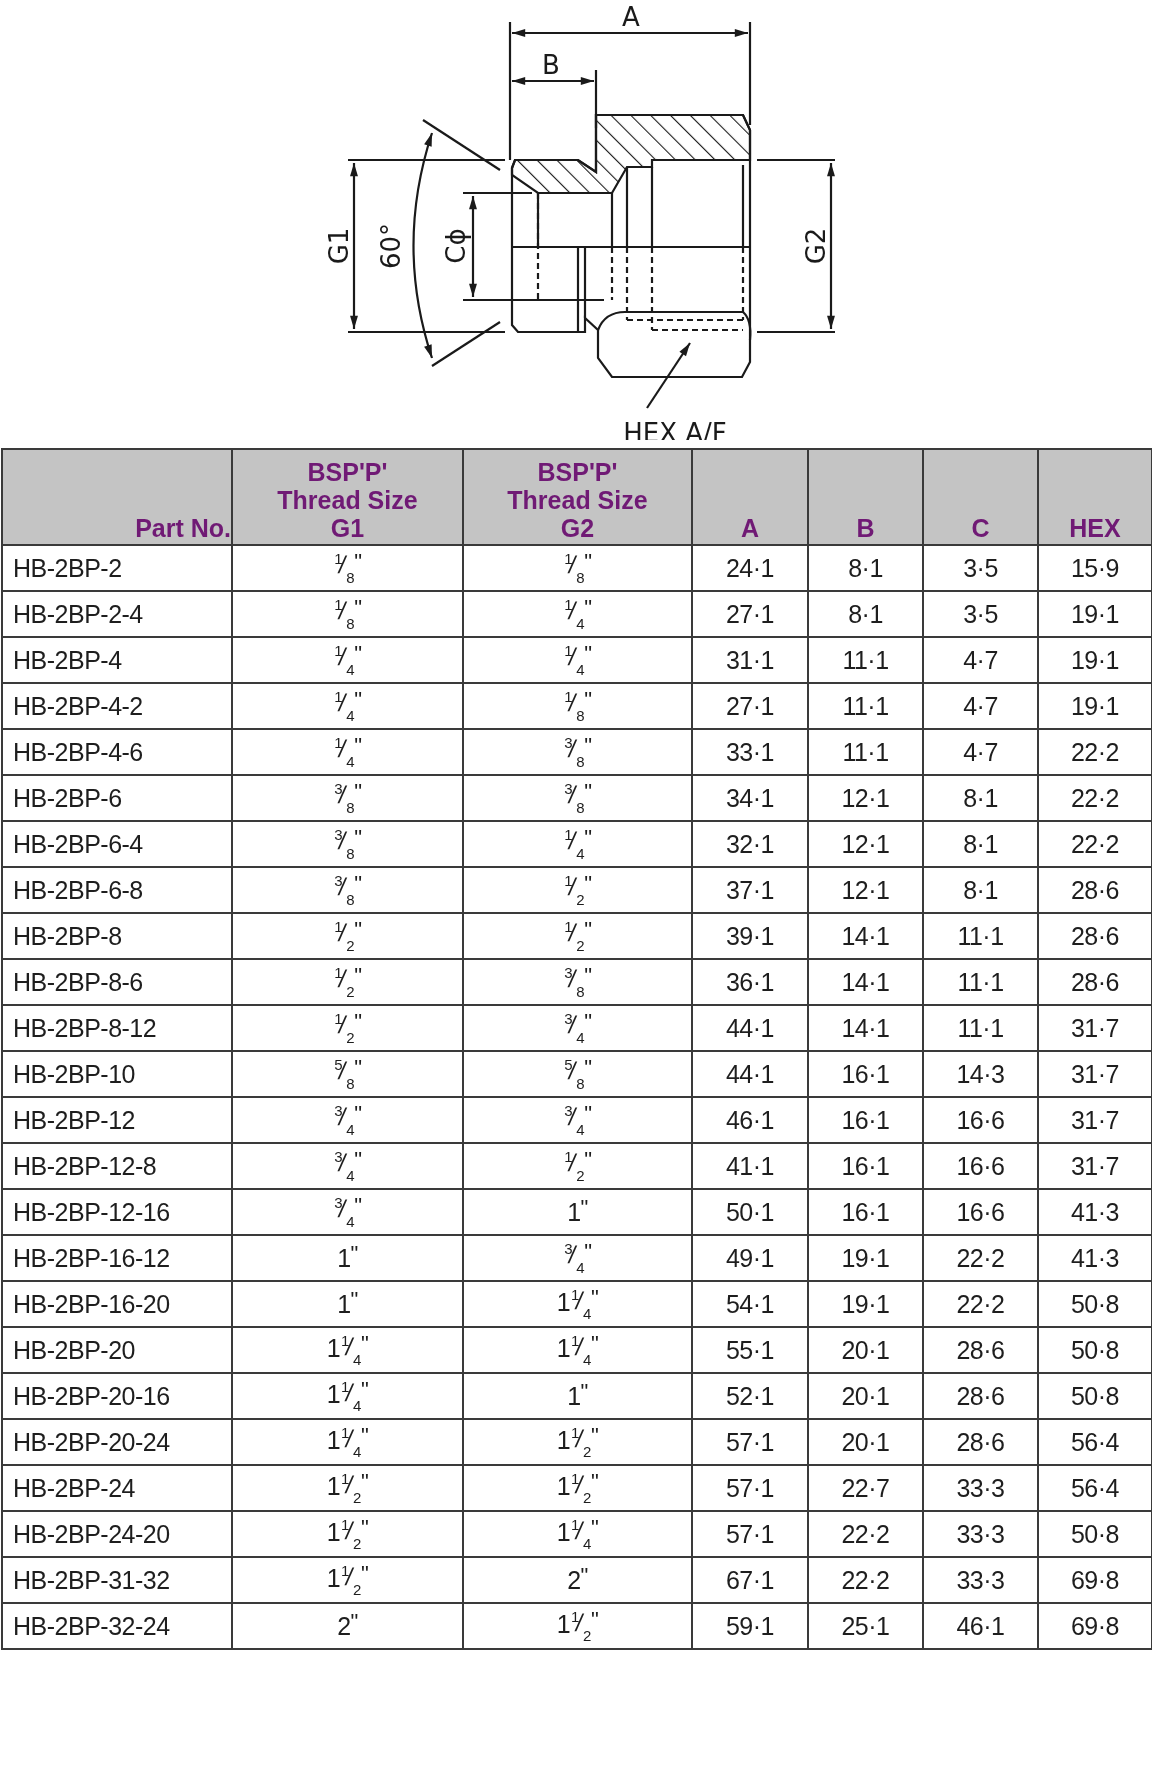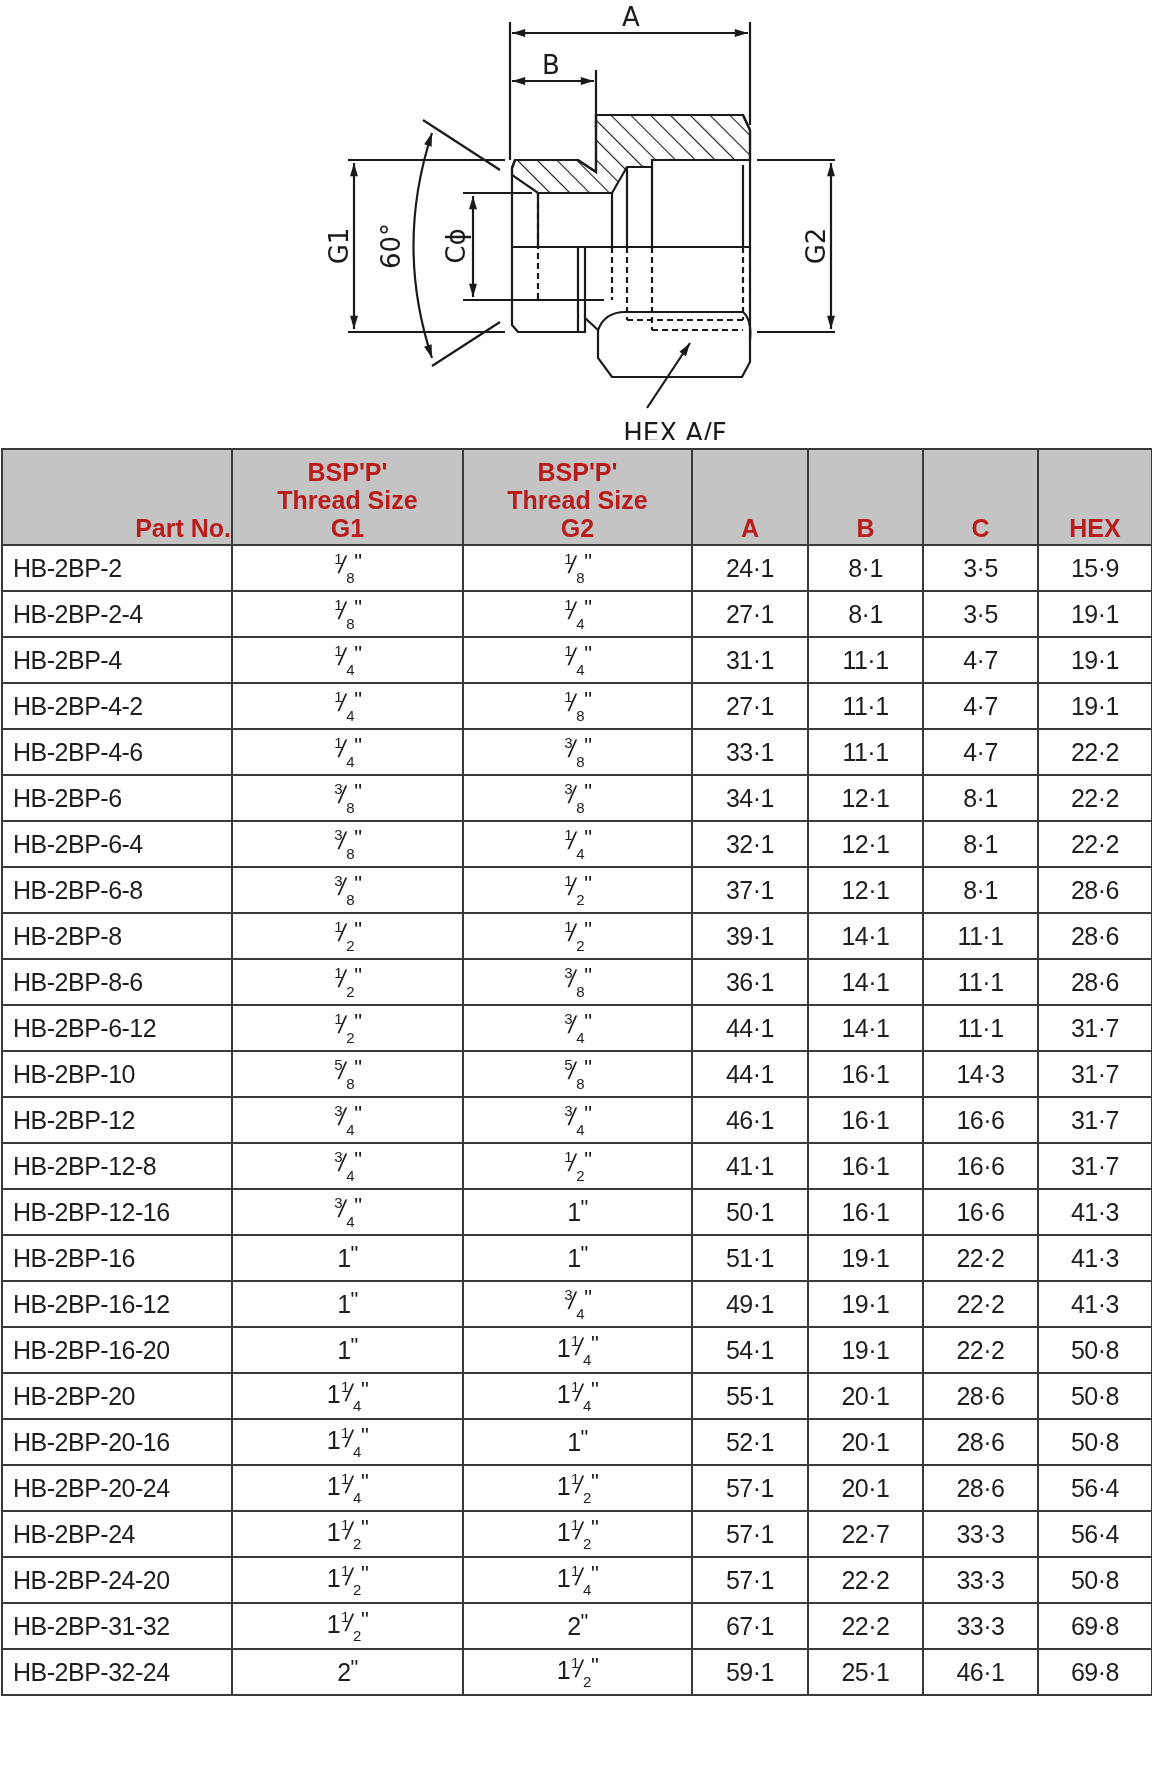--- a/index.html
+++ b/index.html
@@ -13,21 +13,21 @@
   table.spec col.c0 { width: 230px; }
   table.spec col.c1 { width: 231px; }
   table.spec col.c2 { width: 229px; }
   table.spec col.c3 { width: 116px; }
   table.spec col.c4 { width: 115px; }
   table.spec col.c5 { width: 115px; }
   table.spec col.c6 { width: 114px; }
   table.spec th, table.spec td { border: 2px solid #3a3a3a; padding: 0; }
   table.spec thead th { background: #c4c4c4; height: 92px; font-weight: bold;
      font-size: 25px; line-height: 28px; text-align: center; vertical-align: bottom;
-     padding-bottom: 2px; color: #b91c1c; }
+     padding-bottom: 2px; color: #701a75; }
   table.spec thead th.partno { text-align: right; }
   table.spec thead th .hdr-line { display: block; }
   table.spec tbody td { height: 44px; font-size: 25px; text-align: center;
      vertical-align: middle; color: #1e1e1e; letter-spacing: -0.5px; }
   table.spec tbody td.part { text-align: left; padding-left: 10px; }
   .thread { display: inline-block; position: relative; white-space: nowrap; }
   .whole { font-size: 25px; }
   .frac { display: inline-block; position: relative; width: 22px; height: 34px;
           vertical-align: middle; margin-left: 1px; }
   .frac .num { position: absolute; left: 0; top: 0; font-size: 15px; line-height: 15px; }
@@ -232,21 +232,21 @@
       <tr>
         <td class="part">HB-2BP-8-6</td>
         <td><span class="thread"><span class="frac"><span class="num">1</span><span class="slash">/</span><span class="den">2</span></span><span class="inch">"</span></span></td>
         <td><span class="thread"><span class="frac"><span class="num">3</span><span class="slash">/</span><span class="den">8</span></span><span class="inch">"</span></span></td>
         <td>36·1</td>
         <td>14·1</td>
         <td>11·1</td>
         <td>28·6</td>
       </tr>
       <tr>
-        <td class="part">HB-2BP-6-12</td>
+        <td class="part">HB-2BP-8-12</td>
         <td><span class="thread"><span class="frac"><span class="num">1</span><span class="slash">/</span><span class="den">2</span></span><span class="inch">"</span></span></td>
         <td><span class="thread"><span class="frac"><span class="num">3</span><span class="slash">/</span><span class="den">4</span></span><span class="inch">"</span></span></td>
         <td>44·1</td>
         <td>14·1</td>
         <td>11·1</td>
         <td>31·7</td>
       </tr>
       <tr>
         <td class="part">HB-2BP-10</td>
         <td><span class="thread"><span class="frac"><span class="num">5</span><span class="slash">/</span><span class="den">8</span></span><span class="inch">"</span></span></td>
@@ -277,29 +277,20 @@
       <tr>
         <td class="part">HB-2BP-12-16</td>
         <td><span class="thread"><span class="frac"><span class="num">3</span><span class="slash">/</span><span class="den">4</span></span><span class="inch">"</span></span></td>
         <td><span class="thread"><span class="whole">1</span><span class="inch">"</span></span></td>
         <td>50·1</td>
         <td>16·1</td>
         <td>16·6</td>
         <td>41·3</td>
       </tr>
       <tr>
-        <td class="part">HB-2BP-16</td>
-        <td><span class="thread"><span class="whole">1</span><span class="inch">"</span></span></td>
-        <td><span class="thread"><span class="whole">1</span><span class="inch">"</span></span></td>
-        <td>51·1</td>
-        <td>19·1</td>
-        <td>22·2</td>
-        <td>41·3</td>
-      </tr>
-      <tr>
         <td class="part">HB-2BP-16-12</td>
         <td><span class="thread"><span class="whole">1</span><span class="inch">"</span></span></td>
         <td><span class="thread"><span class="frac"><span class="num">3</span><span class="slash">/</span><span class="den">4</span></span><span class="inch">"</span></span></td>
         <td>49·1</td>
         <td>19·1</td>
         <td>22·2</td>
         <td>41·3</td>
       </tr>
       <tr>
         <td class="part">HB-2BP-16-20</td>

